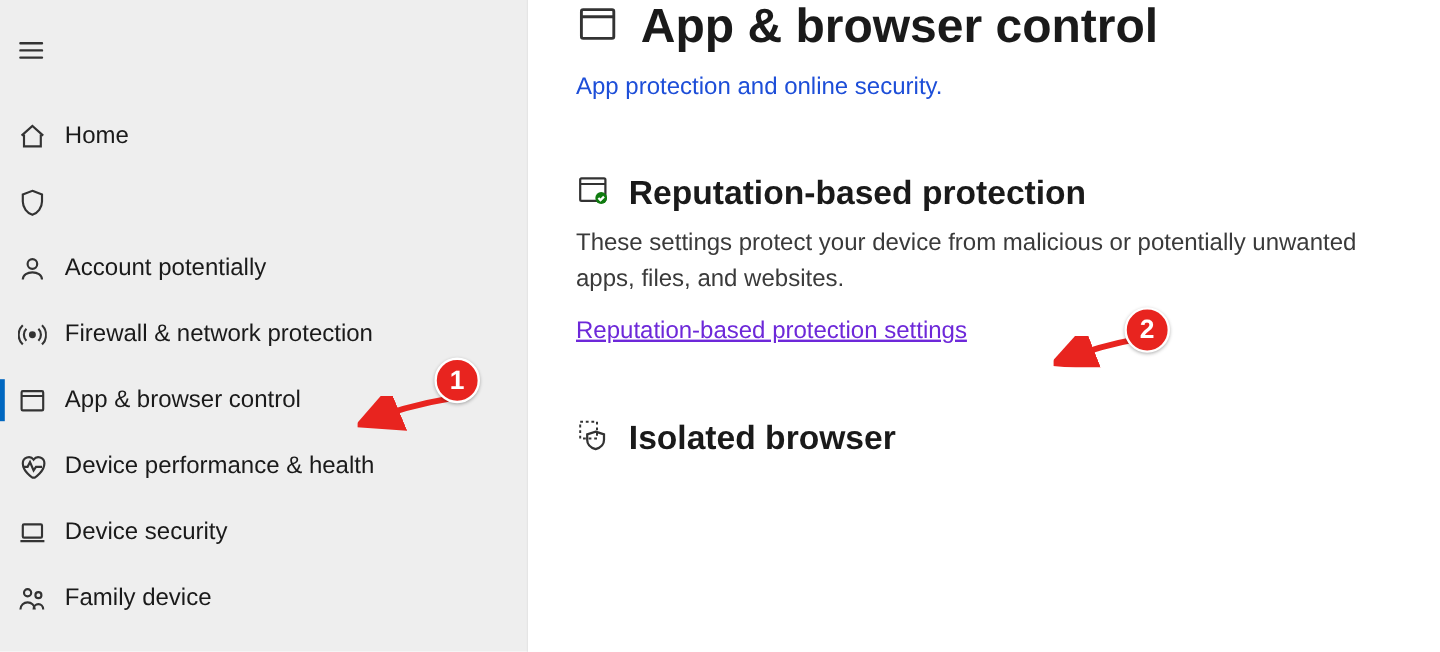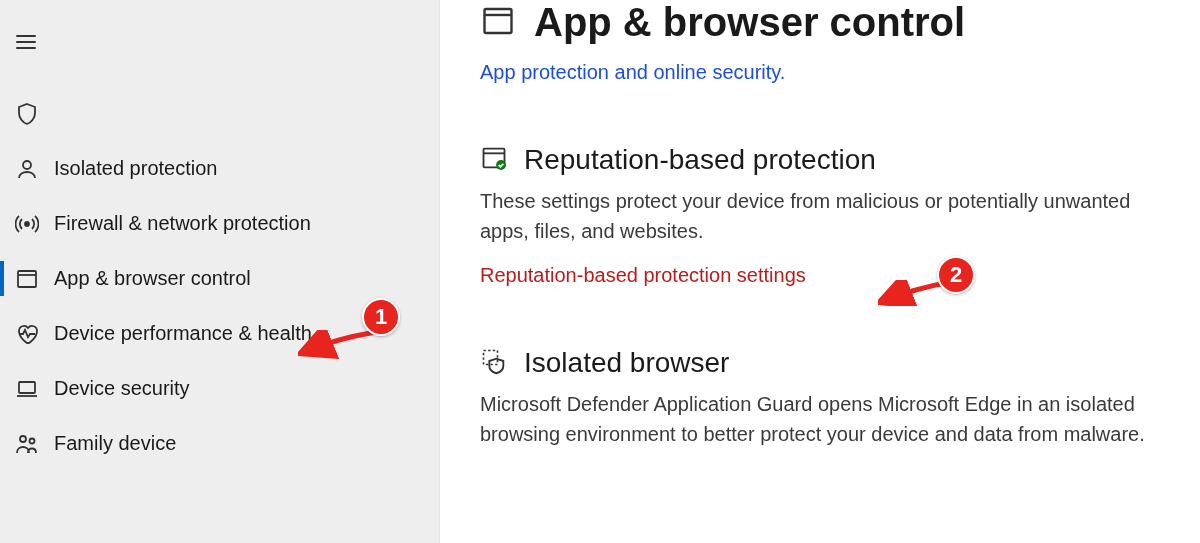--- a/index.html
+++ b/index.html
@@ -81,35 +81,36 @@
     .section {
       margin-top: 60px;
     }
     .section-title-row {
       display: flex;
       align-items: center;
       gap: 16px;
     }
     .section-title-row h2 {
       font-size: 28px;
-      font-weight: 400;
+      font-weight: 700;
       color: #1a1a1a;
     }
     .section p {
       font-size: 20px;
       color: #3a3a3a;
       margin-top: 10px;
       line-height: 1.5;
     }
     .link {
       display: inline-block;
-      color: #b91c1c;
+      color: #6d28d9;
       font-size: 20px;
       margin-top: 18px;
       cursor: pointer;
+      text-decoration: underline;
     }
     .icon-slot svg { width: 24px; height: 24px; }
     .section-icon svg { width: 28px; height: 28px; }
     .title-icon svg { width: 36px; height: 36px; }
 
     
     .badge {
       position: absolute;
       width: 38px;
       height: 38px;
@@ -148,37 +149,46 @@
 <body>
 
 <nav class="sidebar">
   <div class="hamburger">
     <svg viewBox="0 0 24 24">
         <path d="M3 6h18M3 12h18M3 18h18" stroke="#333" stroke-width="2" fill="none" stroke-linecap="round"></path>
       </svg>
   </div>
   <ul class="nav-list">
 
+    <li class="nav-item">
+      <span class="icon-slot">
+        <svg viewBox="0 0 24 24" fill="none" stroke="#333" stroke-width="1.8">
+            <path d="M3 11l9-8 9 8"></path>
+            <path d="M5 10v10h14V10"></path>
+          </svg>
+      </span>
+      <span>Home</span>
+    </li>
 
     <li class="nav-item">
       <span class="icon-slot">
         <svg viewBox="0 0 24 24" fill="none" stroke="#333" stroke-width="1.8">
             <path d="M12 2l8 3v6c0 5-3.5 9.5-8 11-4.5-1.5-8-6-8-11V5l8-3z"></path>
           </svg>
       </span>
     </li>
 
     <li class="nav-item">
       <span class="icon-slot">
         <svg viewBox="0 0 24 24" fill="none" stroke="#333" stroke-width="1.8">
             <circle cx="12" cy="8" r="4"></circle>
             <path d="M4 21c0-4 4-6 8-6s8 2 8 6"></path>
           </svg>
       </span>
-      <span>Isolated protection</span>
+      <span>Account potentially</span>
     </li>
 
     <li class="nav-item">
       <span class="icon-slot">
         <svg viewBox="0 0 24 24" fill="none" stroke="#333" stroke-width="1.8">
             <circle cx="12" cy="12" r="2" fill="#333"></circle>
             <path d="M7 7a7 7 0 000 10M17 7a7 7 0 010 10M4 4a11 11 0 000 16M20 4a11 11 0 010 16"></path>
           </svg>
       </span>
       <span>Firewall &amp; network protection</span>
@@ -260,21 +270,20 @@
   <section class="section">
     <div class="section-title-row">
       <span class="section-icon">
         <svg viewBox="0 0 24 24" fill="none">
             <rect x="3" y="3" width="12" height="12" stroke="#333" stroke-width="1.4" stroke-dasharray="2 2"></rect>
             <path d="M14 10l6 2v4c0 3-2.5 5.5-6 6.5-3.5-1-6-3.5-6-6.5v-4l6-2z" fill="none" stroke="#333" stroke-width="1.6"></path>
           </svg>
       </span>
       <h2>Isolated browser</h2>
     </div>
-    <p>Microsoft Defender Application Guard opens Microsoft Edge in an isolated browsing environment to better protect your device and data from malware.</p>
   </section>
 
 </main>
 
 <div class="badge" style="left:362px; top:298px;">1</div>
 <svg class="arrow arrow1" viewBox="0 0 80 30">
   <defs>
       <marker id="ah1" markerWidth="8" markerHeight="8" refX="6" refY="4" orient="auto">
         <path d="M0 0L8 4L0 8z" fill="#e8241f"></path>
       </marker>

